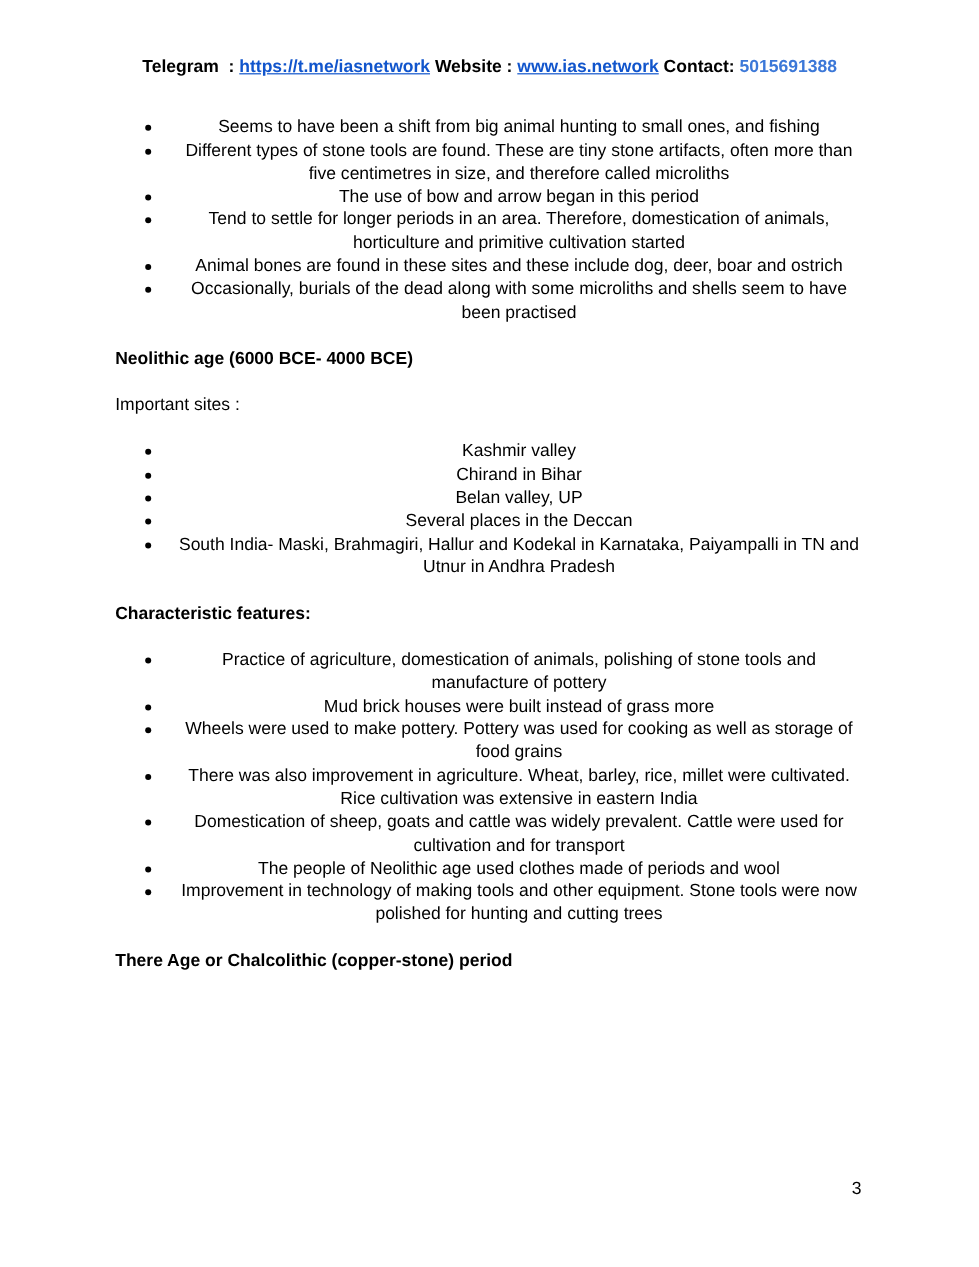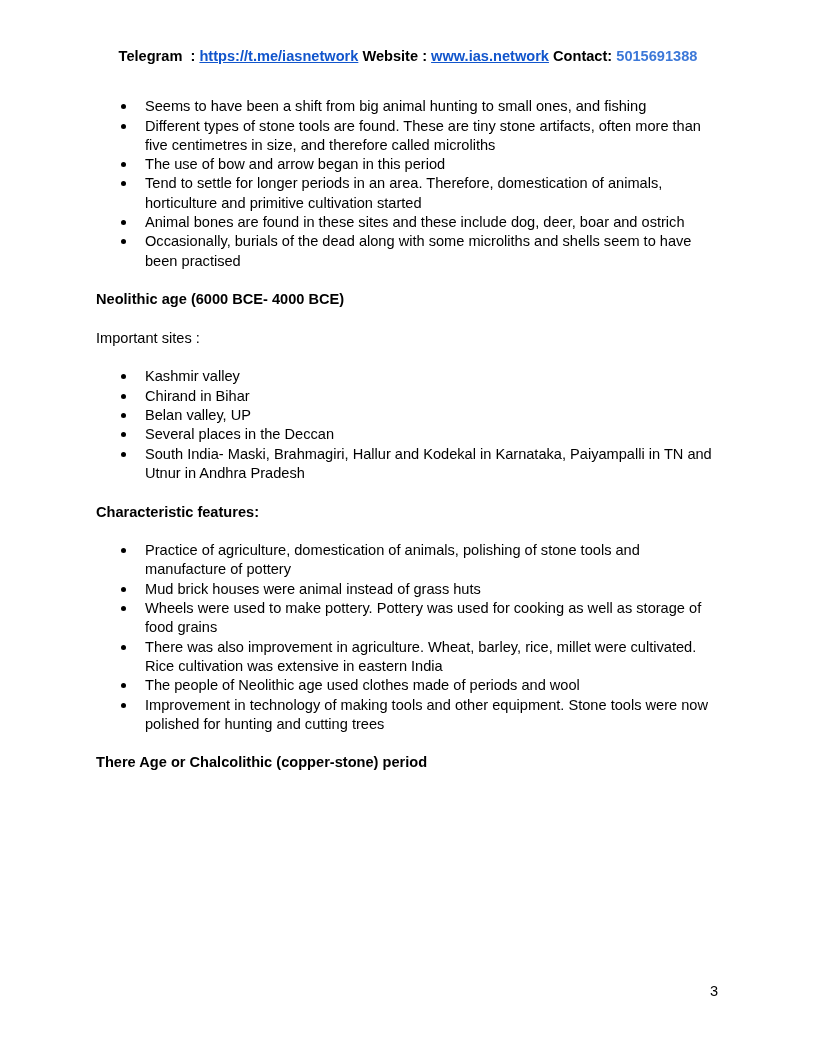--- a/index.html
+++ b/index.html
@@ -42,20 +42,21 @@
     font-weight: 700;
     margin: 0;
   }
   .doc-para {
     margin: 0;
   }
   ul.doc-list {
     list-style: none;
     margin: 0;
     padding: 0;
+    text-align: center;
   }
   li.doc-li {
     position: relative;
     padding-left: 49px;
   }
   li.doc-li::before {
     content: "";
     position: absolute;
     left: 25px;
     top: 7px;
@@ -98,23 +99,24 @@
       <ul class="doc-list block">
         <li class="doc-li">Kashmir valley</li>
         <li class="doc-li">Chirand in Bihar</li>
         <li class="doc-li">Belan valley, UP</li>
         <li class="doc-li">Several places in the Deccan</li>
         <li class="doc-li">South India- Maski, Brahmagiri, Hallur and Kodekal in Karnataka, Paiyampalli in TN and Utnur in Andhra Pradesh</li>
       </ul>
       <p class="block doc-heading">Characteristic features:</p>
       <ul class="doc-list block">
         <li class="doc-li">Practice of agriculture, domestication of animals, polishing of stone tools and manufacture of pottery</li>
-        <li class="doc-li">Mud brick houses were animal instead of grass huts</li>
+        <li class="doc-li">Mud brick houses were built instead of grass more</li>
         <li class="doc-li">Wheels were used to make pottery. Pottery was used for cooking as well as storage of food grains</li>
         <li class="doc-li">There was also improvement in agriculture. Wheat, barley, rice, millet were cultivated. Rice cultivation was extensive in eastern India</li>
+        <li class="doc-li">Domestication of sheep, goats and cattle was widely prevalent. Cattle were used for cultivation and for transport</li>
         <li class="doc-li">The people of Neolithic age used clothes made of periods and wool</li>
         <li class="doc-li">Improvement in technology of making tools and other equipment. Stone tools were now polished for hunting and cutting trees</li>
       </ul>
       <p class="block doc-heading">There Age or Chalcolithic (copper-stone) period</p>
     </div>
 
   <div class="page-number">3</div>
 
 </div>
 

